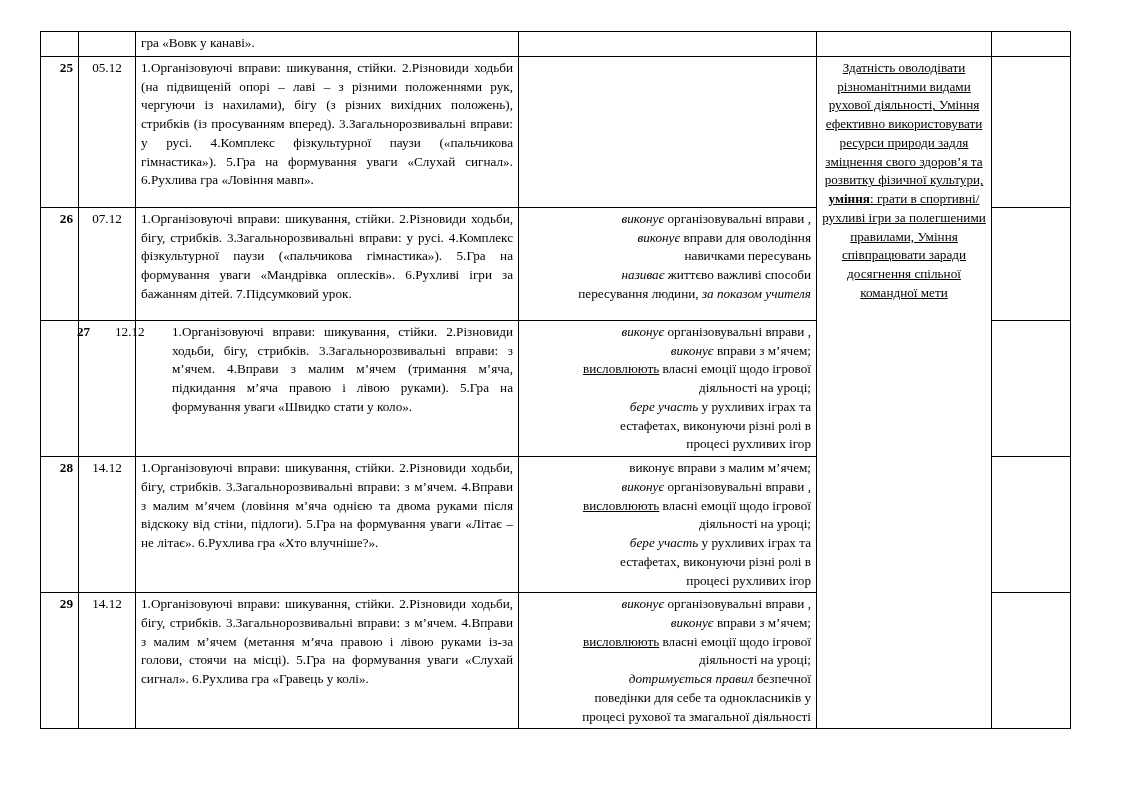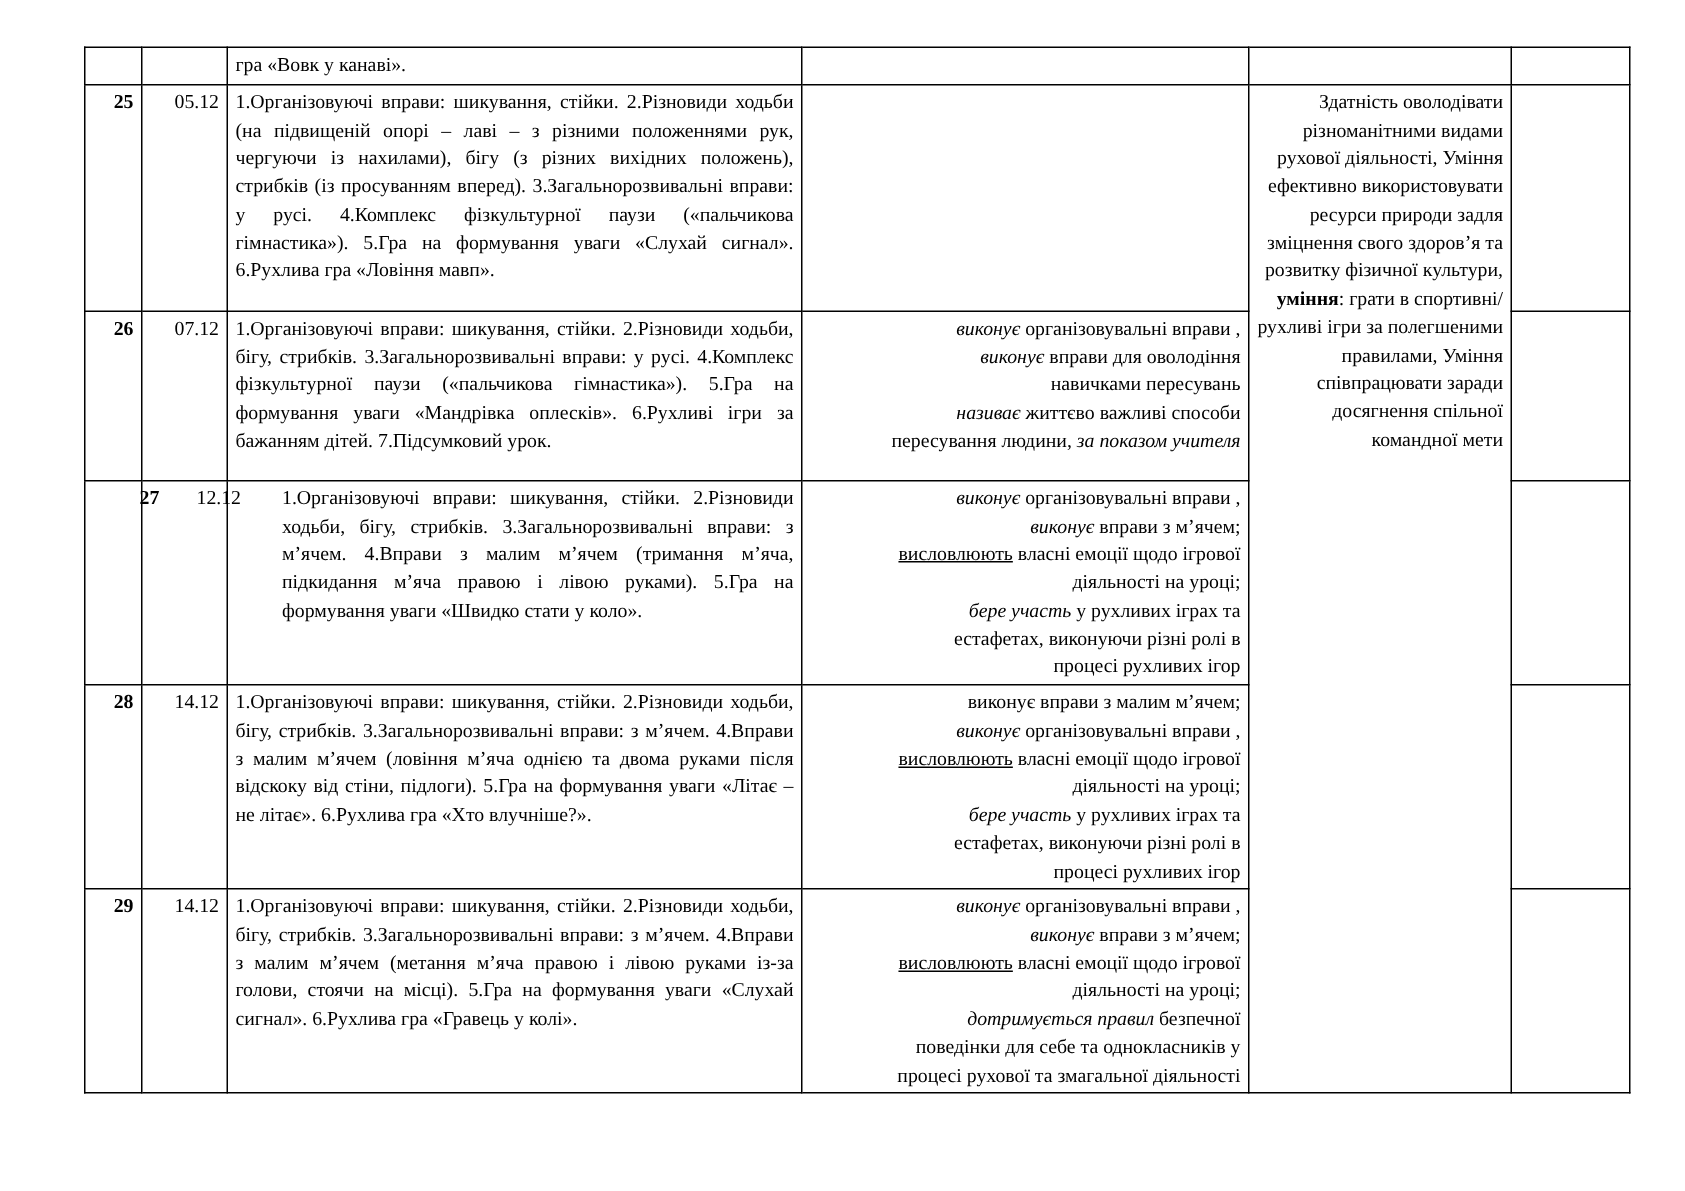--- a/index.html
+++ b/index.html
@@ -15,21 +15,21 @@
     overflow: hidden;
   }
   .page {
     position: relative;
     width: 1123px;
     height: 794px;
     background: #ffffff;
   }
   table.sched {
     position: absolute;
-    left: 56px;
+    left: 40px;
     top: 31px;
     width: 1030px;
     border-collapse: collapse;
     table-layout: fixed;
   }
   table.sched td {
     border: 1px solid #000000;
     vertical-align: top;
     padding: 2px 5px 2px 5px;
     font-size: 13.2px;
@@ -41,39 +41,40 @@
   col.c-out   { width: 298px; }
   col.c-comp  { width: 175px; }
   col.c-empty { width: 79px; }
 
   td.num {
     text-align: right;
     font-weight: bold;
     font-size: 13.5px;
   }
   td.date {
-    text-align: right;
+    text-align: center;
     font-size: 13.5px;
   }
   td.content {
     text-align: justify;
     text-justify: inter-word;
     font-size: 13.3px;
     line-height: 1.46;
   }
   td.outcome {
     text-align: right;
     font-size: 13.3px;
     line-height: 1.48;
   }
   td.comp {
-    text-align: right;
+    text-align: center;
     font-size: 13.3px;
     line-height: 1.5;
     padding-left: 8px;
+    text-decoration: underline;
   }
   td.empty { }
   tr.partial td { height: 20px; }
   tr.r25 td { height: 146px; }
   tr.r26 td { height: 108px; margin-left: 36px; }
   tr.r27 td { height: 130px; padding-left: 36px; }
   tr.r28 td { height: 131px; }
   tr.r29 td { height: 126px; }
 
   .it { font-style: italic; }

